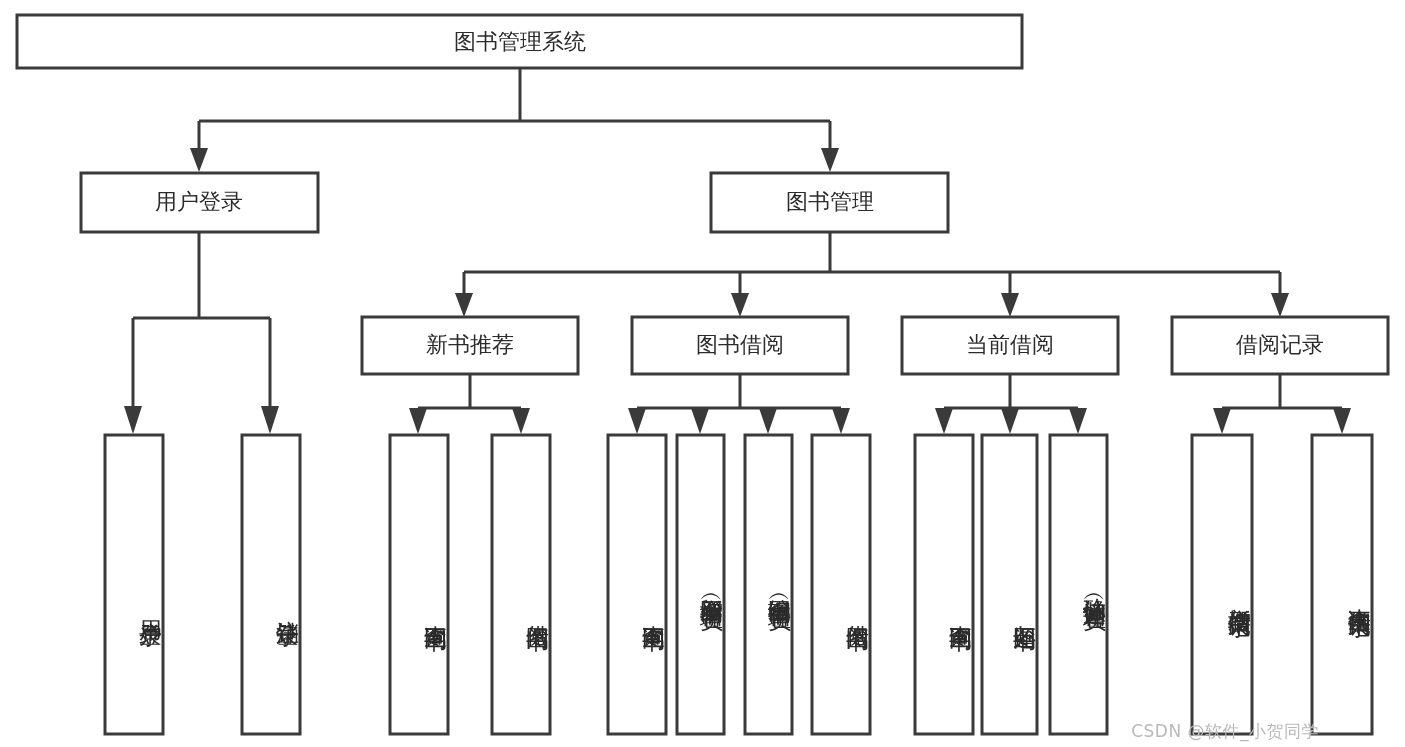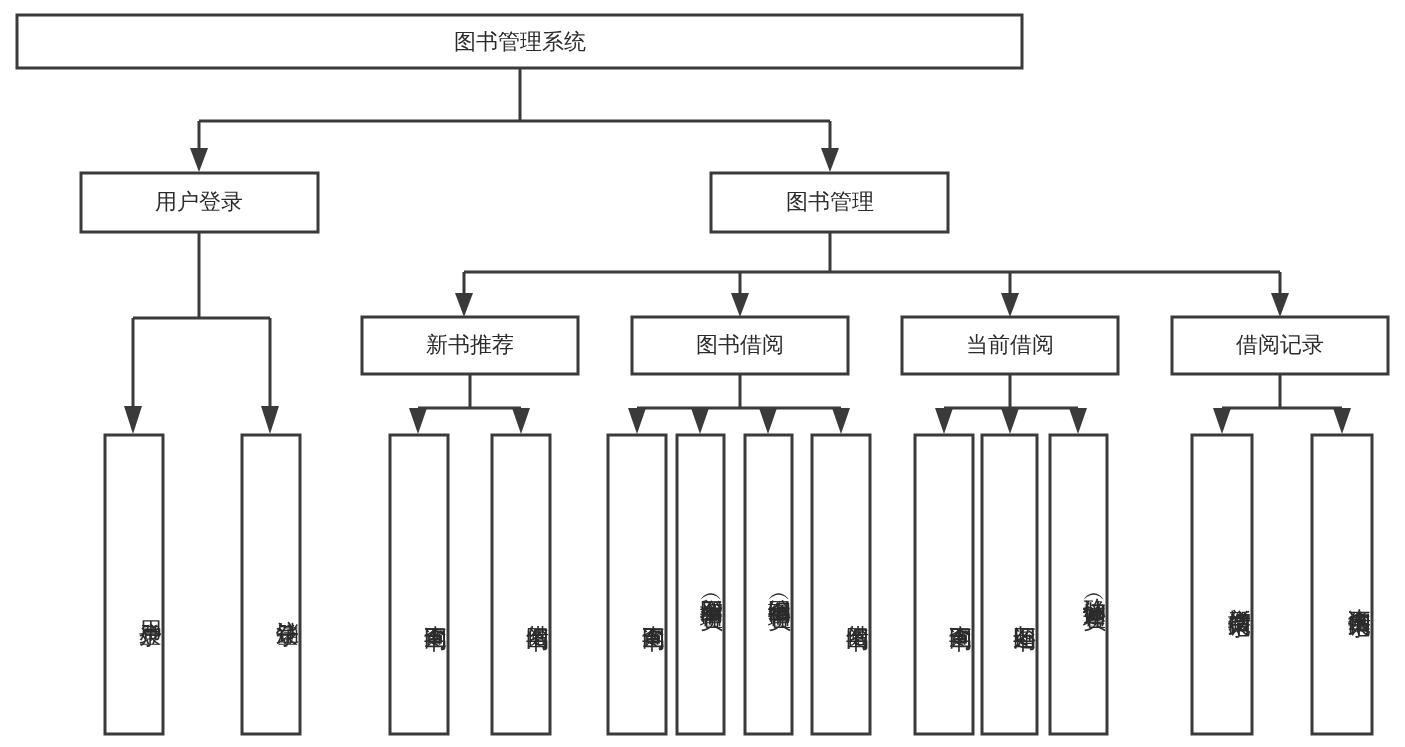--- a/index.html
+++ b/index.html
@@ -211,14 +211,15 @@
   <div class="node-label-v" style="left:745px; top:443px; width:47px; height:288px;">编辑图书（管理员）</div>
   <div class="node-label-v" style="left:812px; top:490px; width:58px; height:240px;">借阅图书</div>
 
   <div class="node-label-v" style="left:915px; top:490px; width:58px; height:240px;">查询图书</div>
   <div class="node-label-v" style="left:982px; top:490px; width:55px; height:240px;">归还图书</div>
   <div class="node-label-v" style="left:1050px; top:443px; width:57px; height:288px;">确认归还（管理员）</div>
 
   <div class="node-label-v" style="left:1192px; top:458px; width:60px; height:272px;">新增借阅记录</div>
   <div class="node-label-v" style="left:1312px; top:458px; width:60px; height:272px;">查询借阅记录</div>
 
+  <div class="watermark">CSDN @软件_小贺同学</div>
 
 </div>
 
 </body></html>

